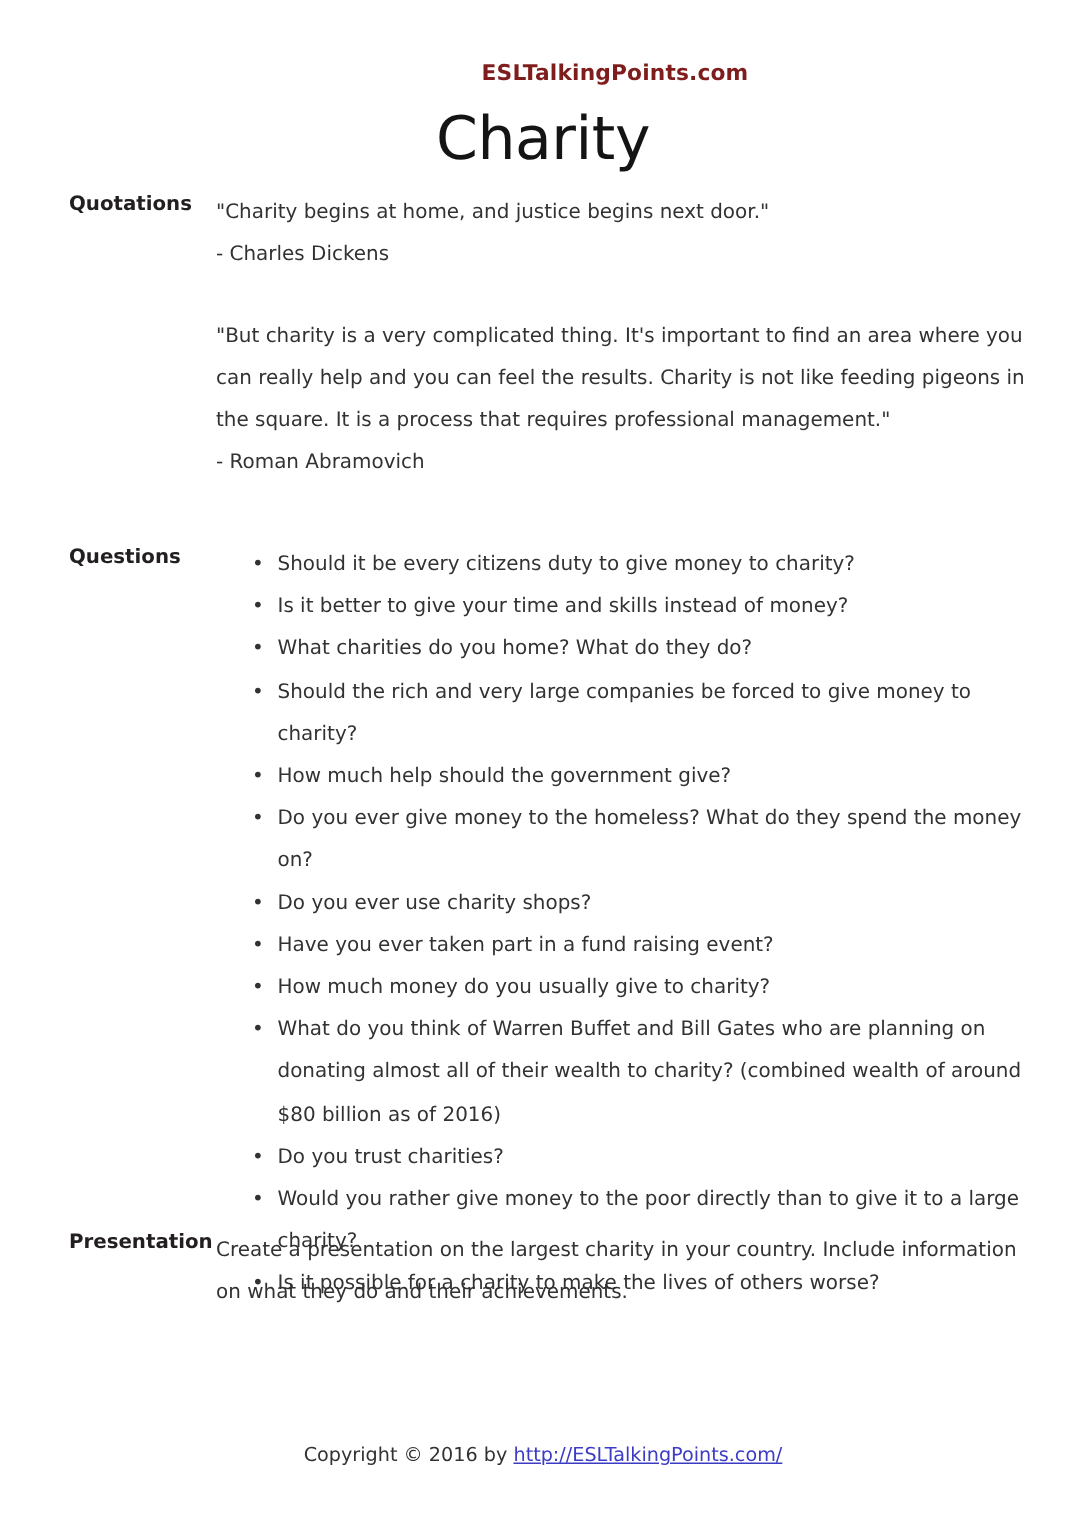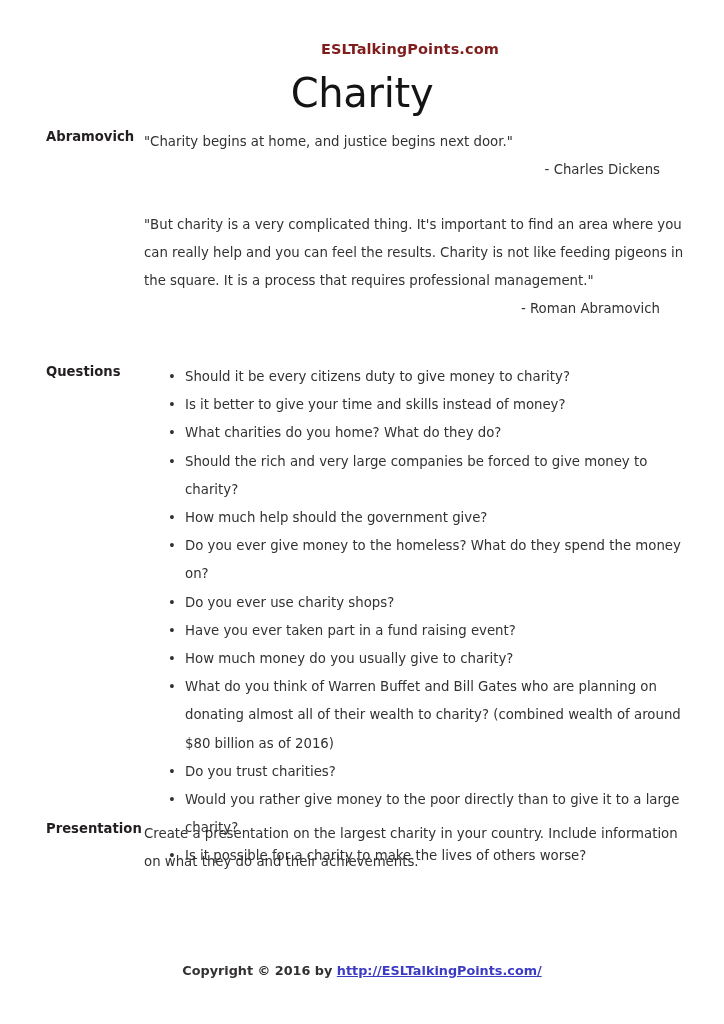--- a/index.html
+++ b/index.html
@@ -75,21 +75,20 @@
     font-size: 13.3px;
     line-height: 28px;
     color: #333132;
     max-width: 545px;
   }
   .quote-attrib {
     font-size: 13.3px;
     line-height: 28px;
     color: #333132;
     width: 516px;
-    text-align: right;
   }
   .quote-gap { height: 27px; }
 
   
   #questions { top: 363px; }
   ul.q-list {
     list-style: none;
     margin: 0;
     padding: 0;
   }
@@ -120,38 +119,37 @@
 
   
   .footer {
     position: absolute;
     top: 963px;
     left: 0;
     width: 724px;
     text-align: center;
     font-size: 12.8px;
     color: #333132;
-    font-weight: bold;
   }
   .footer a.footer-link {
     color: #3b3bc4;
     text-decoration: underline;
   }
 </style>
 </head>
 <body>
 
 <div class="page">
 
   <div class="site-name">ESLTalkingPoints.com</div>
 
   <div class="doc-title">Charity</div>
 
   <div class="section" id="quotations">
-    <div class="section-label">Abramovich</div>
+    <div class="section-label">Quotations</div>
     <div class="section-body">
       <div class="quote-block">
         <div class="quote-text">"Charity begins at home, and justice begins next door."</div>
         <div class="quote-attrib">- Charles Dickens</div>
       </div>
       <div class="quote-gap"></div>
       <div class="quote-block">
         <div class="quote-text">"But charity is a very complicated thing. It's important to find an area where you can really help and you can feel the results. Charity is not like feeding pigeons in the square. It is a process that requires professional management."</div>
         <div class="quote-attrib">- Roman Abramovich</div>
       </div>

